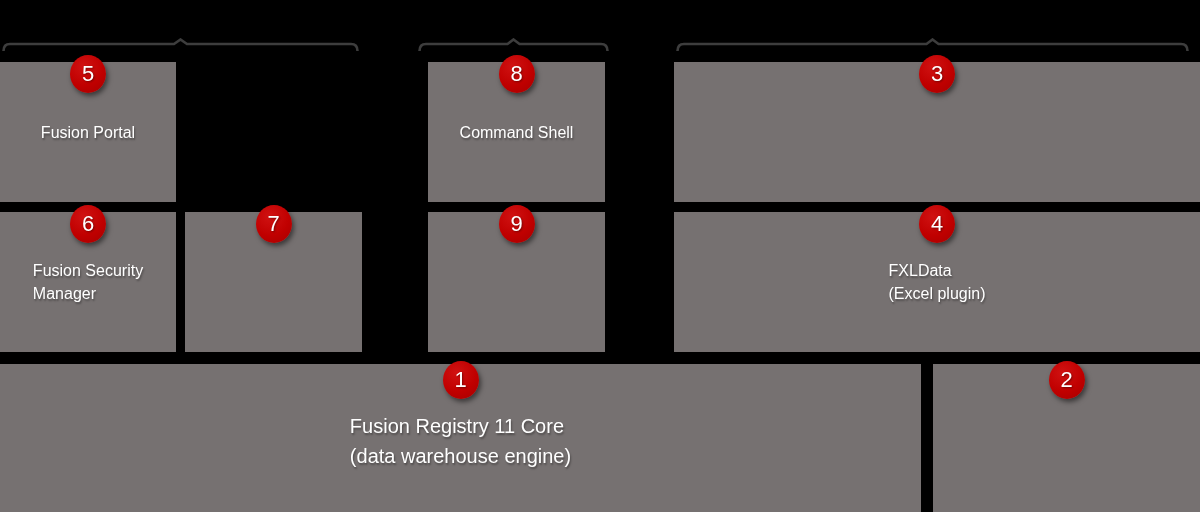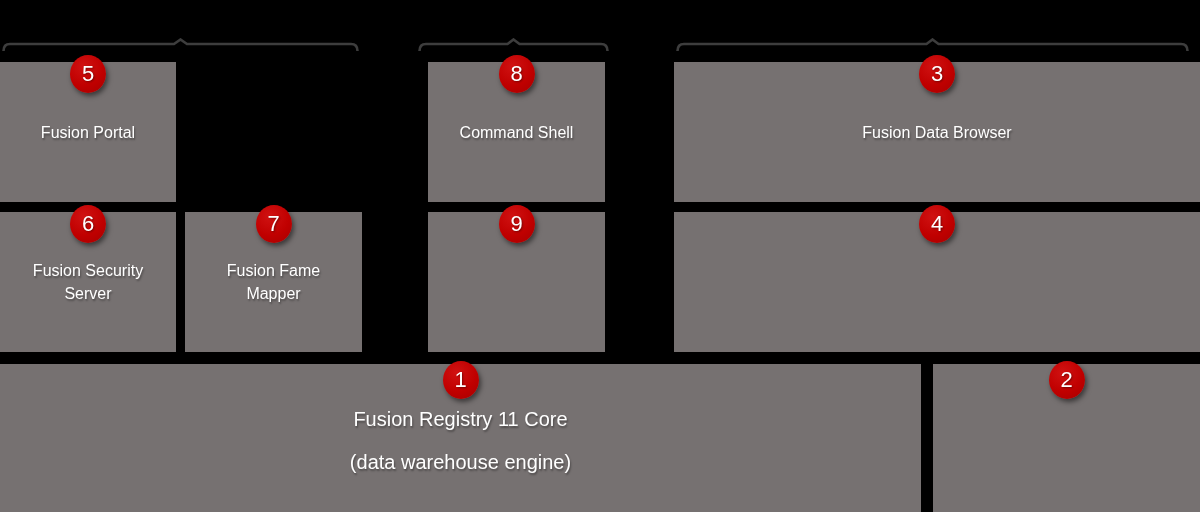--- a/index.html
+++ b/index.html
@@ -31,29 +31,28 @@
   .box{
     position:absolute;
     background:var(--box);
     display:flex;
     align-items:center;
     justify-content:center;
     box-shadow:3px 4px 6px rgba(0,0,0,0.55);
   }
   .label{
     color:var(--text);
-    text-align:center;
     white-space:pre-line;
     font-size:16px;
     line-height:23px;
     text-shadow:1px 2px 2px rgba(0,0,0,0.35);
   }
   .box-bottom .label{
     font-size:20px;
-    line-height:43px;
+    line-height:30px;
   }
   .badge{
     position:absolute;
     left:50%;
     top:-7px;
     transform:translateX(-50%);
     width:36px;
     height:38px;
     border-radius:50%;
     background:radial-gradient(circle at 38% 30%, #d01212 0%, var(--badge) 55%, #a60000 100%);
@@ -108,38 +107,37 @@
   <div class="box pos-portal">
     <div class="badge">5</div>
     <div class="label">Fusion Portal</div>
   </div>
   <div class="box pos-shell">
     <div class="badge">8</div>
     <div class="label">Command Shell</div>
   </div>
   <div class="box pos-browser">
     <div class="badge">3</div>
-    <div class="label">Fusion Data Browser</div>
   </div>
 
   <div class="box pos-security">
     <div class="badge">6</div>
     <div class="label">Fusion Security
-Server</div>
+Manager</div>
   </div>
   <div class="box pos-fame">
     <div class="badge">7</div>
-    <div class="label">Fusion Fame
-Mapper</div>
   </div>
   <div class="box pos-cli">
     <div class="badge">9</div>
   </div>
   <div class="box pos-fxl">
     <div class="badge">4</div>
+    <div class="label">FXLData
+(Excel plugin)</div>
   </div>
 
   <div class="box box-bottom pos-core">
     <div class="badge">1</div>
     <div class="label">Fusion Registry 11 Core
 (data warehouse engine)</div>
   </div>
   <div class="box box-bottom pos-edge">
     <div class="badge">2</div>
   </div>

